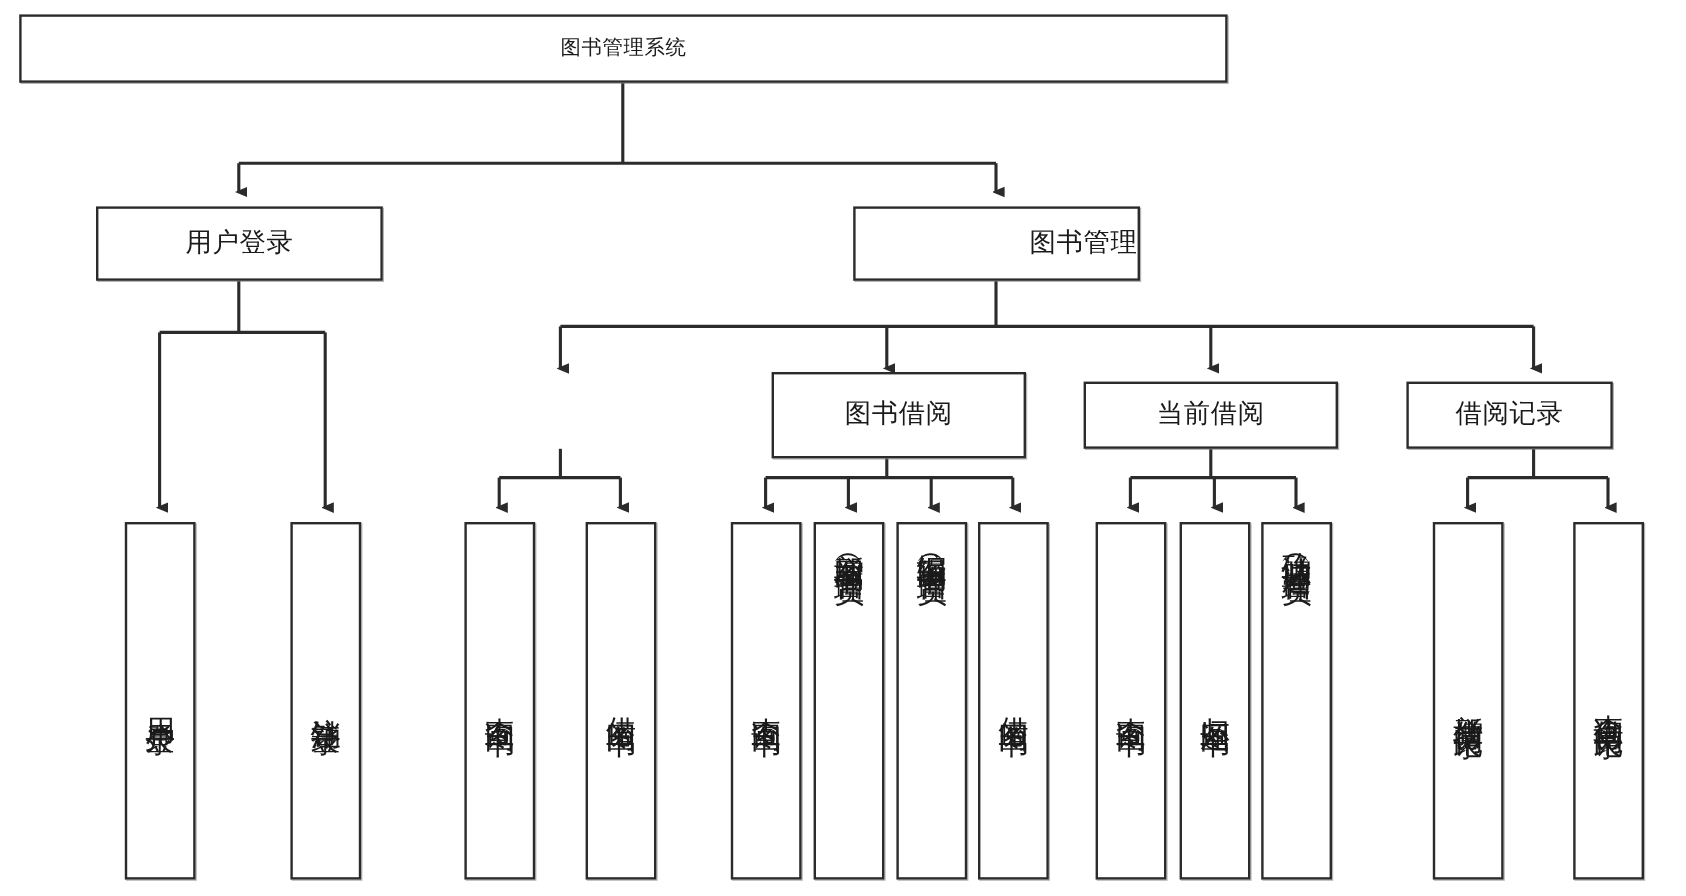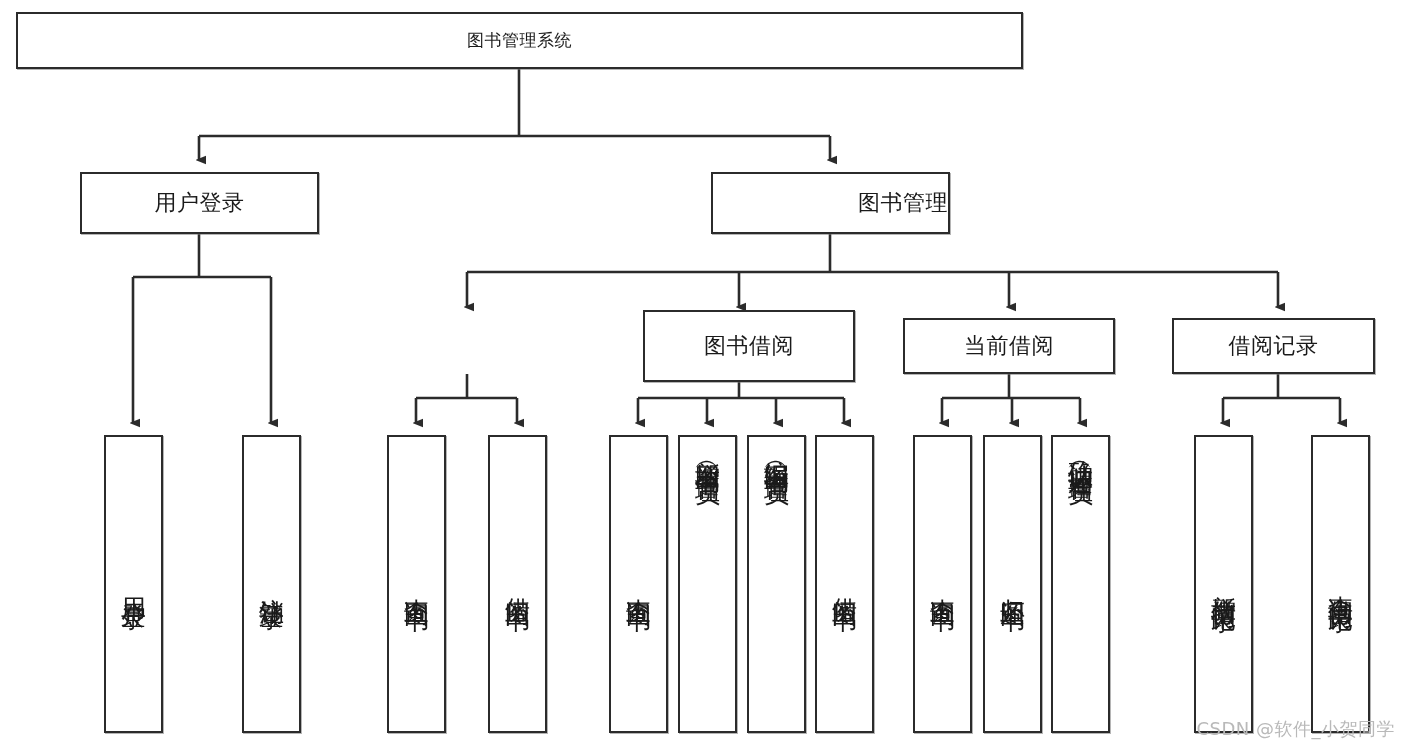--- a/index.html
+++ b/index.html
@@ -149,21 +149,21 @@
 
 
   <div class="node horiz" style="left:633px; top:310px; width:212px; height:72px;margin-left:10px;">
     <span class="label">图书借阅</span>
   </div>
 
   <div class="node horiz" style="left:903px; top:318px; width:212px; height:56px;text-align:center;">
     <span class="label">当前借阅</span>
   </div>
 
-  <div class="node horiz" style="left:1172px; top:318px; width:203px; height:56px;">
+  <div class="node horiz" style="left:1172px; top:318px; width:172px; height:56px;">
     <span class="label">借阅记录</span>
   </div>
 
   <div class="node vert short" style="left:104px; top:435px; width:59px; height:298px;">
     <span class="label">用户登录</span>
   </div>
 
   <div class="node vert short" style="left:242px; top:435px; width:59px; height:298px;">
     <span class="label">注销登录</span>
   </div>
@@ -205,15 +205,14 @@
   </div>
 
   <div class="node vert short" style="left:1194px; top:435px; width:59px; height:298px;">
     <span class="label">新增借阅记录</span>
   </div>
 
   <div class="node vert short" style="left:1311px; top:435px; width:59px; height:298px;">
     <span class="label">查询借阅记录</span>
   </div>
 
-  <div id="watermark">CSDN @软件_小贺同学</div>
 
 </div>
 
 </body></html>

